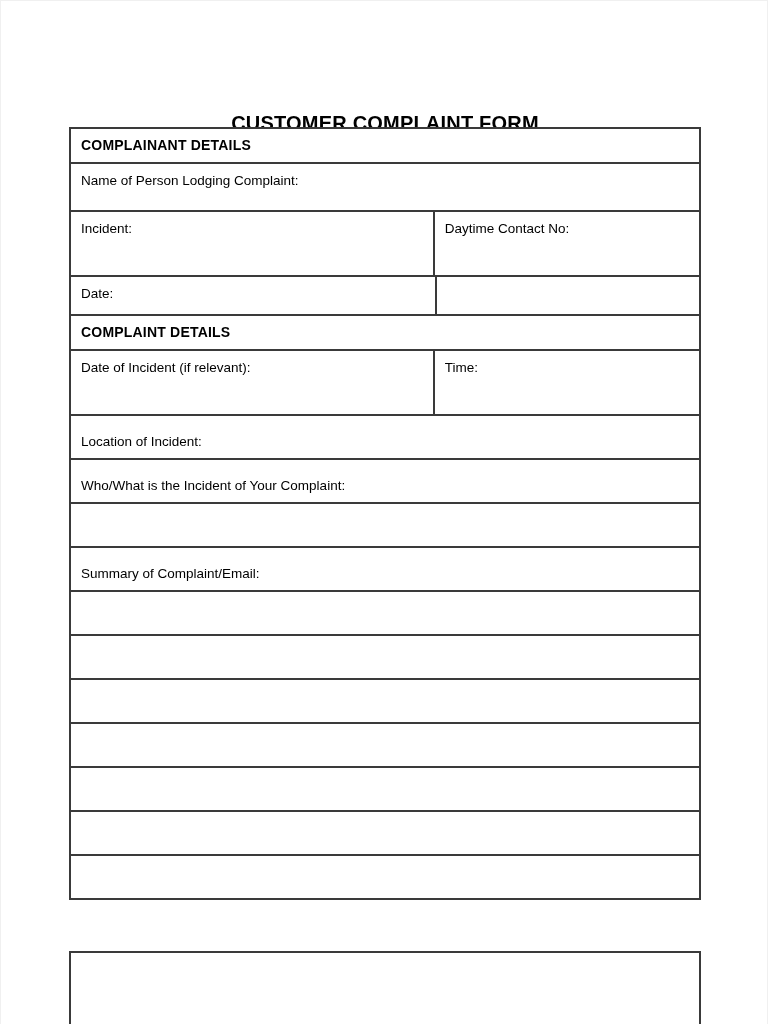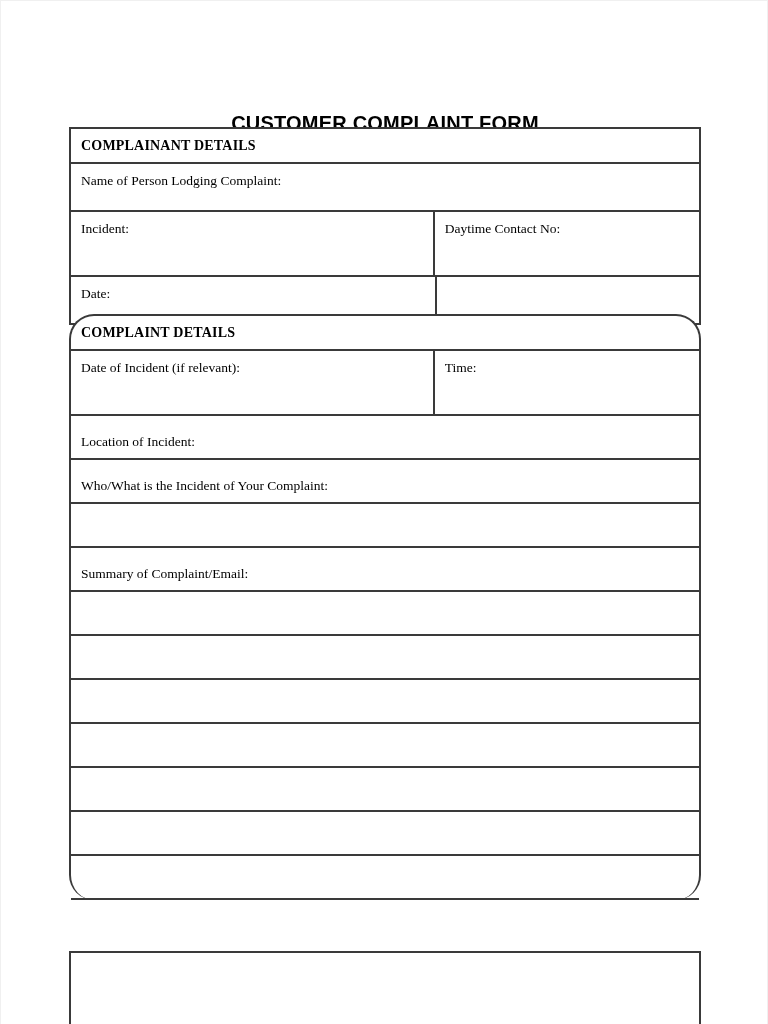--- a/index.html
+++ b/index.html
@@ -47,21 +47,20 @@
     border: 2px solid #3a3a3a;
     border-bottom: none;
     box-sizing: border-box;
     background: #ffffff;
   }
   .row {
     display: flex;
     border-bottom: 2px solid #3a3a3a;
     box-sizing: border-box;
     width: 100%;
-    font-family: Liberation Serif, serif;
   }
   .cell {
     box-sizing: border-box;
     padding: 8px 0 0 10px;
     font-size: 13.5px;
     line-height: 17px;
     overflow: hidden;
   }
   .cell.full {
     width: 100%;
@@ -79,21 +78,21 @@
     letter-spacing: 0.2px;
   }
   
   .h-head   { height: 35px; }
   .h-single { height: 48px; }
   .h-double { height: 65px; }
   .h-blank  { height: 44px; }
   .h-sub    { height: 44px; align-items: center; }
 
   #table-complainant { top: 126px; }
-  #table-complaint   { top: 313px; border-radius: 25px; }
+  #table-complaint   { top: 313px; }
 
   .tbl-cut {
     position: absolute;
     left: 68px;
     top: 950px;
     width: 632px;
     height: 74px;
     border-top: 2px solid #3a3a3a;
     border-left: 2px solid #3a3a3a;
     border-right: 2px solid #3a3a3a;

